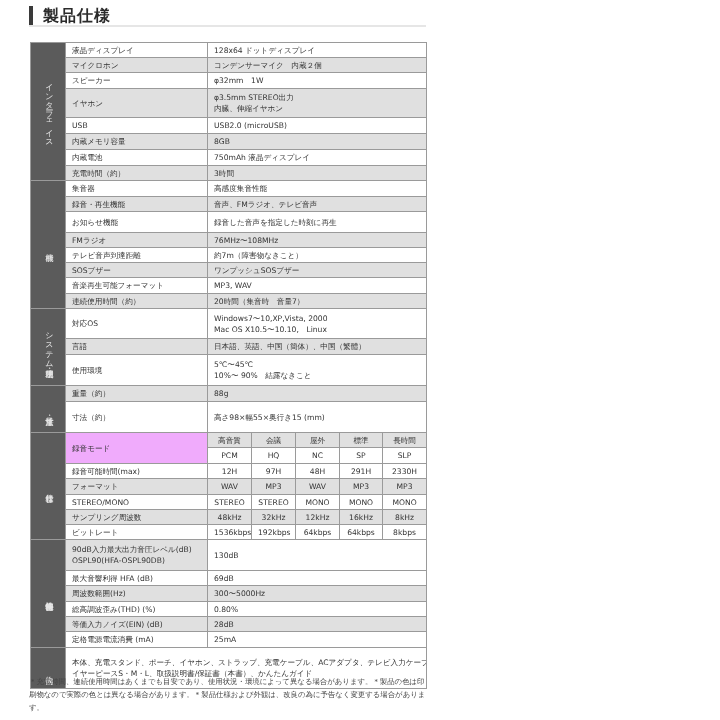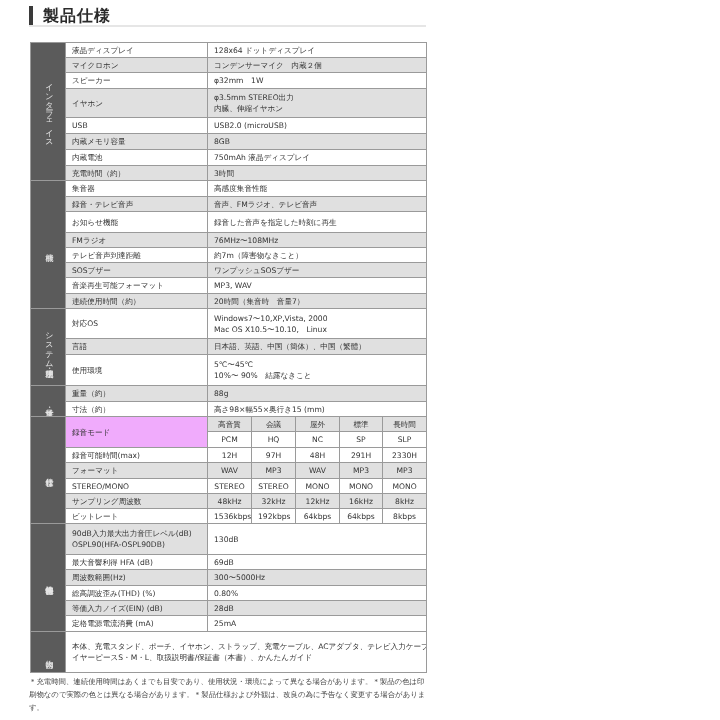--- a/index.html
+++ b/index.html
@@ -77,21 +77,21 @@
       <td class="lbl">充電時間（約）</td>
       <td class="val" colspan="5">3時間</td>
     </tr>
 
     <tr class="w" style="height:16px">
       <td class="cat" rowspan="8"><span class="vt">機能</span></td>
       <td class="lbl">集音器</td>
       <td class="val" colspan="5">高感度集音性能</td>
     </tr>
     <tr class="g" style="height:15px">
-      <td class="lbl">録音・テレビ音声</td>
+      <td class="lbl">録音・再生機能</td>
       <td class="val" colspan="5">音声、FMラジオ、テレビ音声</td>
     </tr>
     <tr class="w" style="height:21px">
       <td class="lbl">お知らせ機能</td>
       <td class="val" colspan="5">録音した音声を指定した時刻に再生</td>
     </tr>
     <tr class="g" style="height:15px">
       <td class="lbl">FMラジオ</td>
       <td class="val" colspan="5">76MHz〜108MHz</td>
     </tr>
@@ -130,21 +130,21 @@
           <div>5℃〜45℃</div>
           <div>10%〜 90%　結露なきこと</div>
         </td>
     </tr>
 
     <tr class="g" style="height:16px">
       <td class="cat" rowspan="2"><span class="vt">重量・寸法</span></td>
       <td class="lbl">重量（約）</td>
       <td class="val" colspan="5">88g</td>
     </tr>
-    <tr class="w" style="height:15px">
+    <tr class="w" style="height:31px">
       <td class="lbl">寸法（約）</td>
       <td class="val" colspan="5">高さ98×幅55×奥行き15 (mm)</td>
     </tr>
 
     <tr class="g" style="height:15px">
       <td class="cat" rowspan="7"><span class="vt">録音仕様</span></td>
       <td class="lbl" rowspan="2" style="background:#f0abfc">録音モード</td>
       <td class="mc">高音質</td>
       <td class="mc">会議</td>
       <td class="mc">屋外</td>

